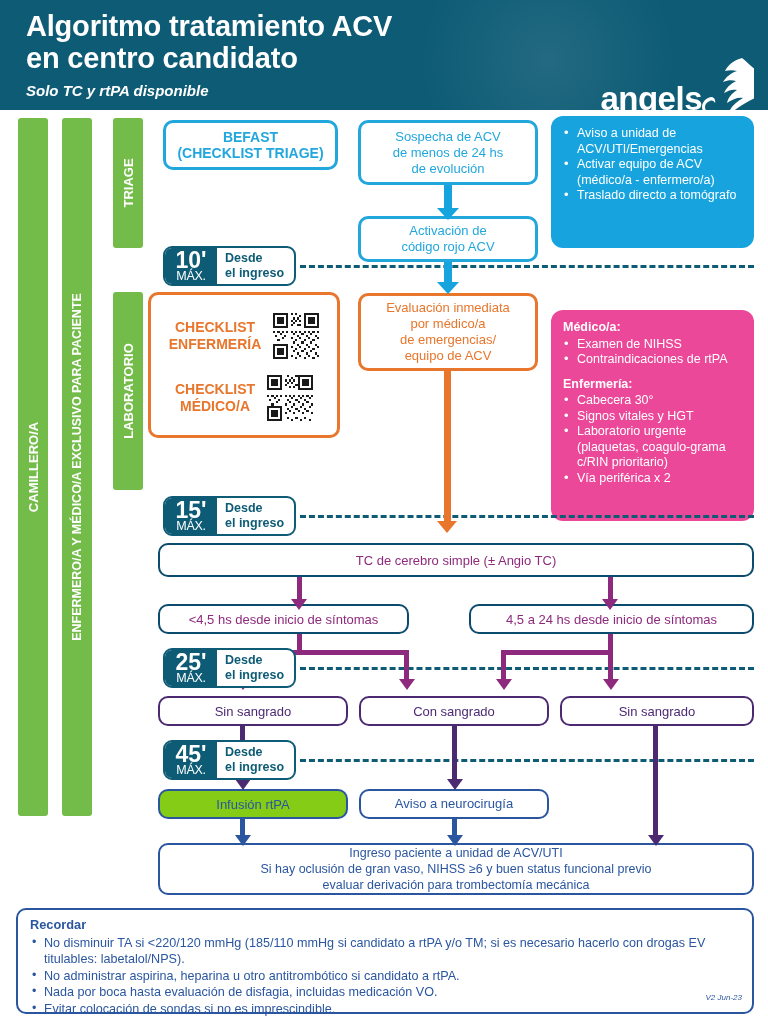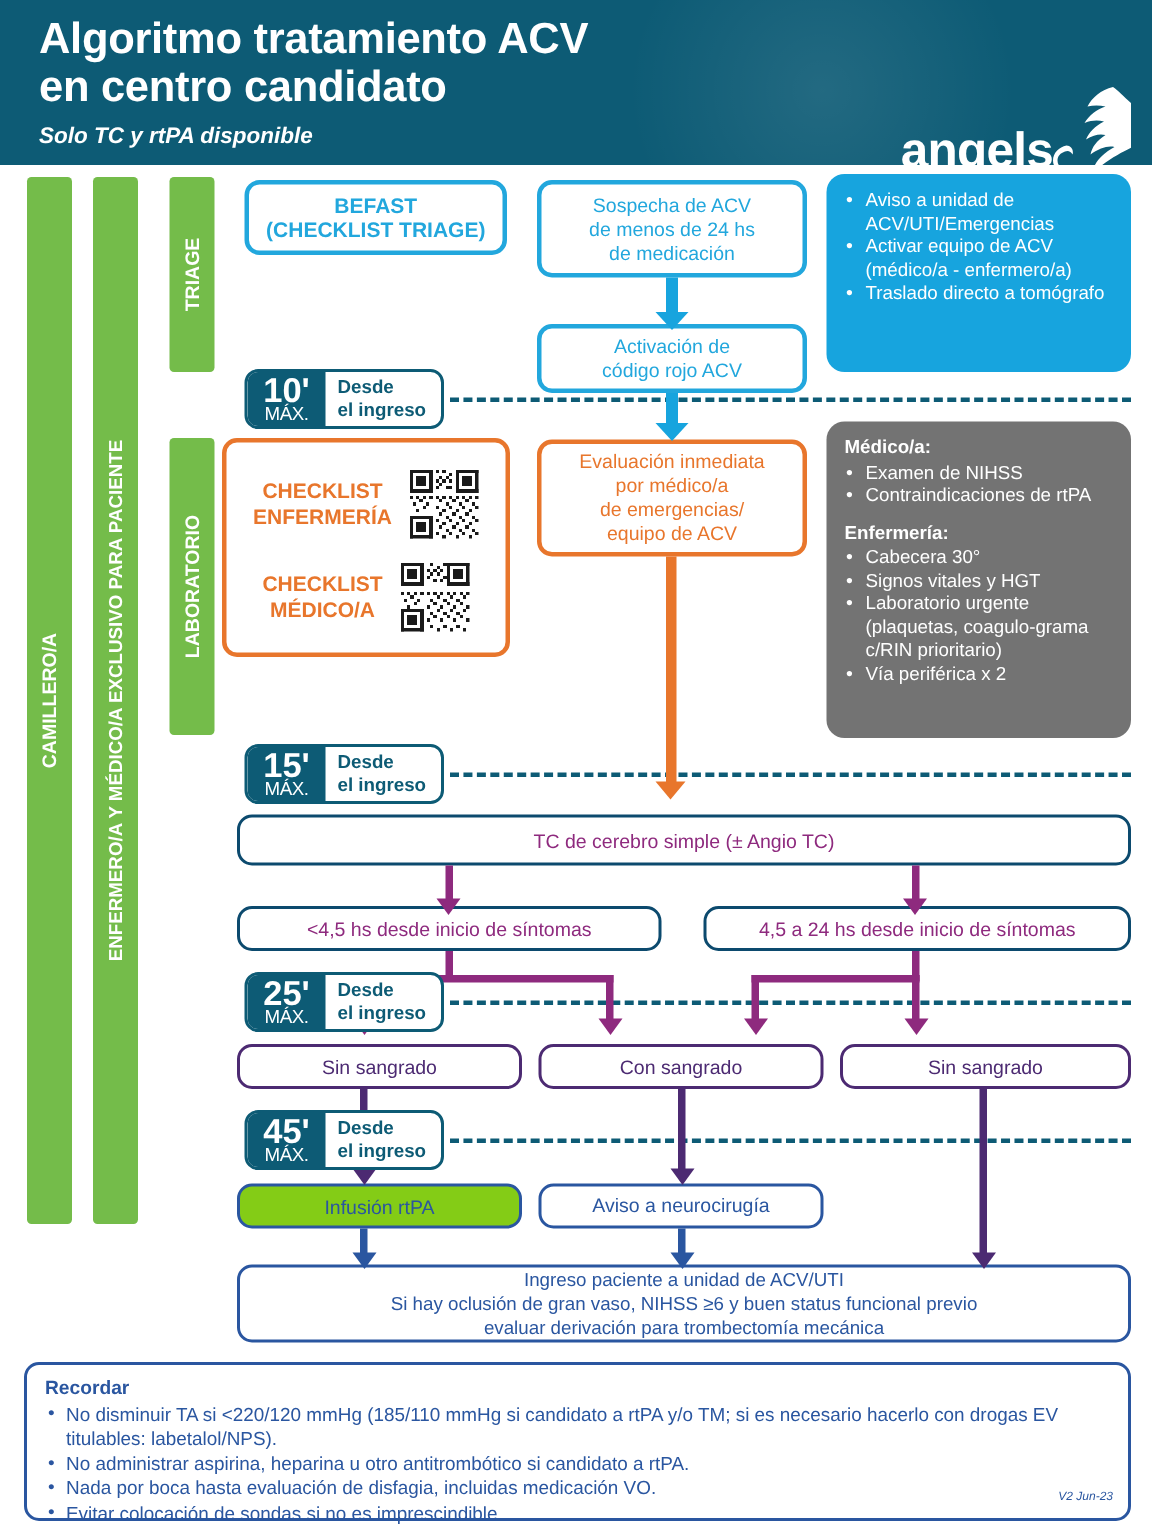--- a/index.html
+++ b/index.html
@@ -182,21 +182,21 @@
     <div>
       <div>BEFAST</div>
       <div>(CHECKLIST TRIAGE)</div>
     </div>
   </div>
 
   <div class="box box-cyan" style="left:358px; top:120px; width:180px; height:65px;">
     <div>
       <div>Sospecha de ACV</div>
       <div>de menos de 24 hs</div>
-      <div>de medicación</div>
+      <div>de evolución</div>
     </div>
   </div>
 
   <div class="ln" style="left:444px; top:185px; width:8px; height:25px; background:#17a4de;"></div>
   <div class="arrow" style="left:437px; top:208px; border-left:11px solid transparent; border-right:11px solid transparent; border-top:12px solid #17a4de;"></div>
 
   <div class="box box-cyan" style="left:358px; top:216px; width:180px; height:46px;">
     <div>
       <div>Activación de</div>
       <div>código rojo ACV</div>
@@ -417,21 +417,21 @@
       <div>Evaluación inmediata</div>
       <div>por médico/a</div>
       <div>de emergencias/</div>
       <div>equipo de ACV</div>
     </div>
   </div>
 
   <div class="ln" style="left:444px; top:371px; width:7px; height:152px; background:#e8762c;"></div>
   <div class="arrow" style="left:437px; top:521px; border-left:10px solid transparent; border-right:10px solid transparent; border-top:12px solid #e8762c;"></div>
 
-  <div class="panel" style="left:551px; top:281px; width:203px; height:211px; background:#737373;">
+  <div class="panel" style="left:551px; top:310px; width:203px; height:211px; background:#ec4899;">
     <div class="hd">Médico/a:</div>
     <ul>
       <li>Examen de NIHSS</li>
       <li>Contraindicaciones de rtPA</li>
     </ul>
     <div class="gap"></div>
     <div class="hd">Enfermería:</div>
     <ul>
       <li>Cabecera 30°</li>
       <li>Signos vitales y HGT</li>
@@ -455,21 +455,21 @@
   <div class="box box-purple" style="left:158px; top:543px; width:596px; height:34px;">
     <span>TC de cerebro simple (± Angio TC)</span>
   </div>
 
   <div class="ln" style="left:297px; top:577px; width:5px; height:24px; background:#8e2a7e;"></div>
   <div class="arrow" style="left:291px; top:599px; border-left:8px solid transparent; border-right:8px solid transparent; border-top:11px solid #8e2a7e;"></div>
 
   <div class="ln" style="left:608px; top:577px; width:5px; height:24px; background:#8e2a7e;"></div>
   <div class="arrow" style="left:602px; top:599px; border-left:8px solid transparent; border-right:8px solid transparent; border-top:11px solid #8e2a7e;"></div>
 
-  <div class="box box-purple" style="left:158px; top:604px; width:283px; height:30px;">
+  <div class="box box-purple" style="left:158px; top:604px; width:251px; height:30px;">
     <span>&lt;4,5 hs desde inicio de síntomas</span>
   </div>
   <div class="box box-purple" style="left:469px; top:604px; width:285px; height:30px;">
     <span>4,5 a 24 hs desde inicio de síntomas</span>
   </div>
 
   <div class="ln" style="left:297px; top:634px; width:5px; height:20px; background:#8e2a7e;"></div>
   <div class="ln" style="left:240px; top:650px; width:169px; height:5px; background:#8e2a7e;"></div>
   <div class="ln" style="left:240px; top:650px; width:5px; height:33px; background:#8e2a7e;"></div>
   <div class="arrow" style="left:235px; top:679px; border-left:8px solid transparent; border-right:8px solid transparent; border-top:11px solid #8e2a7e;"></div>

